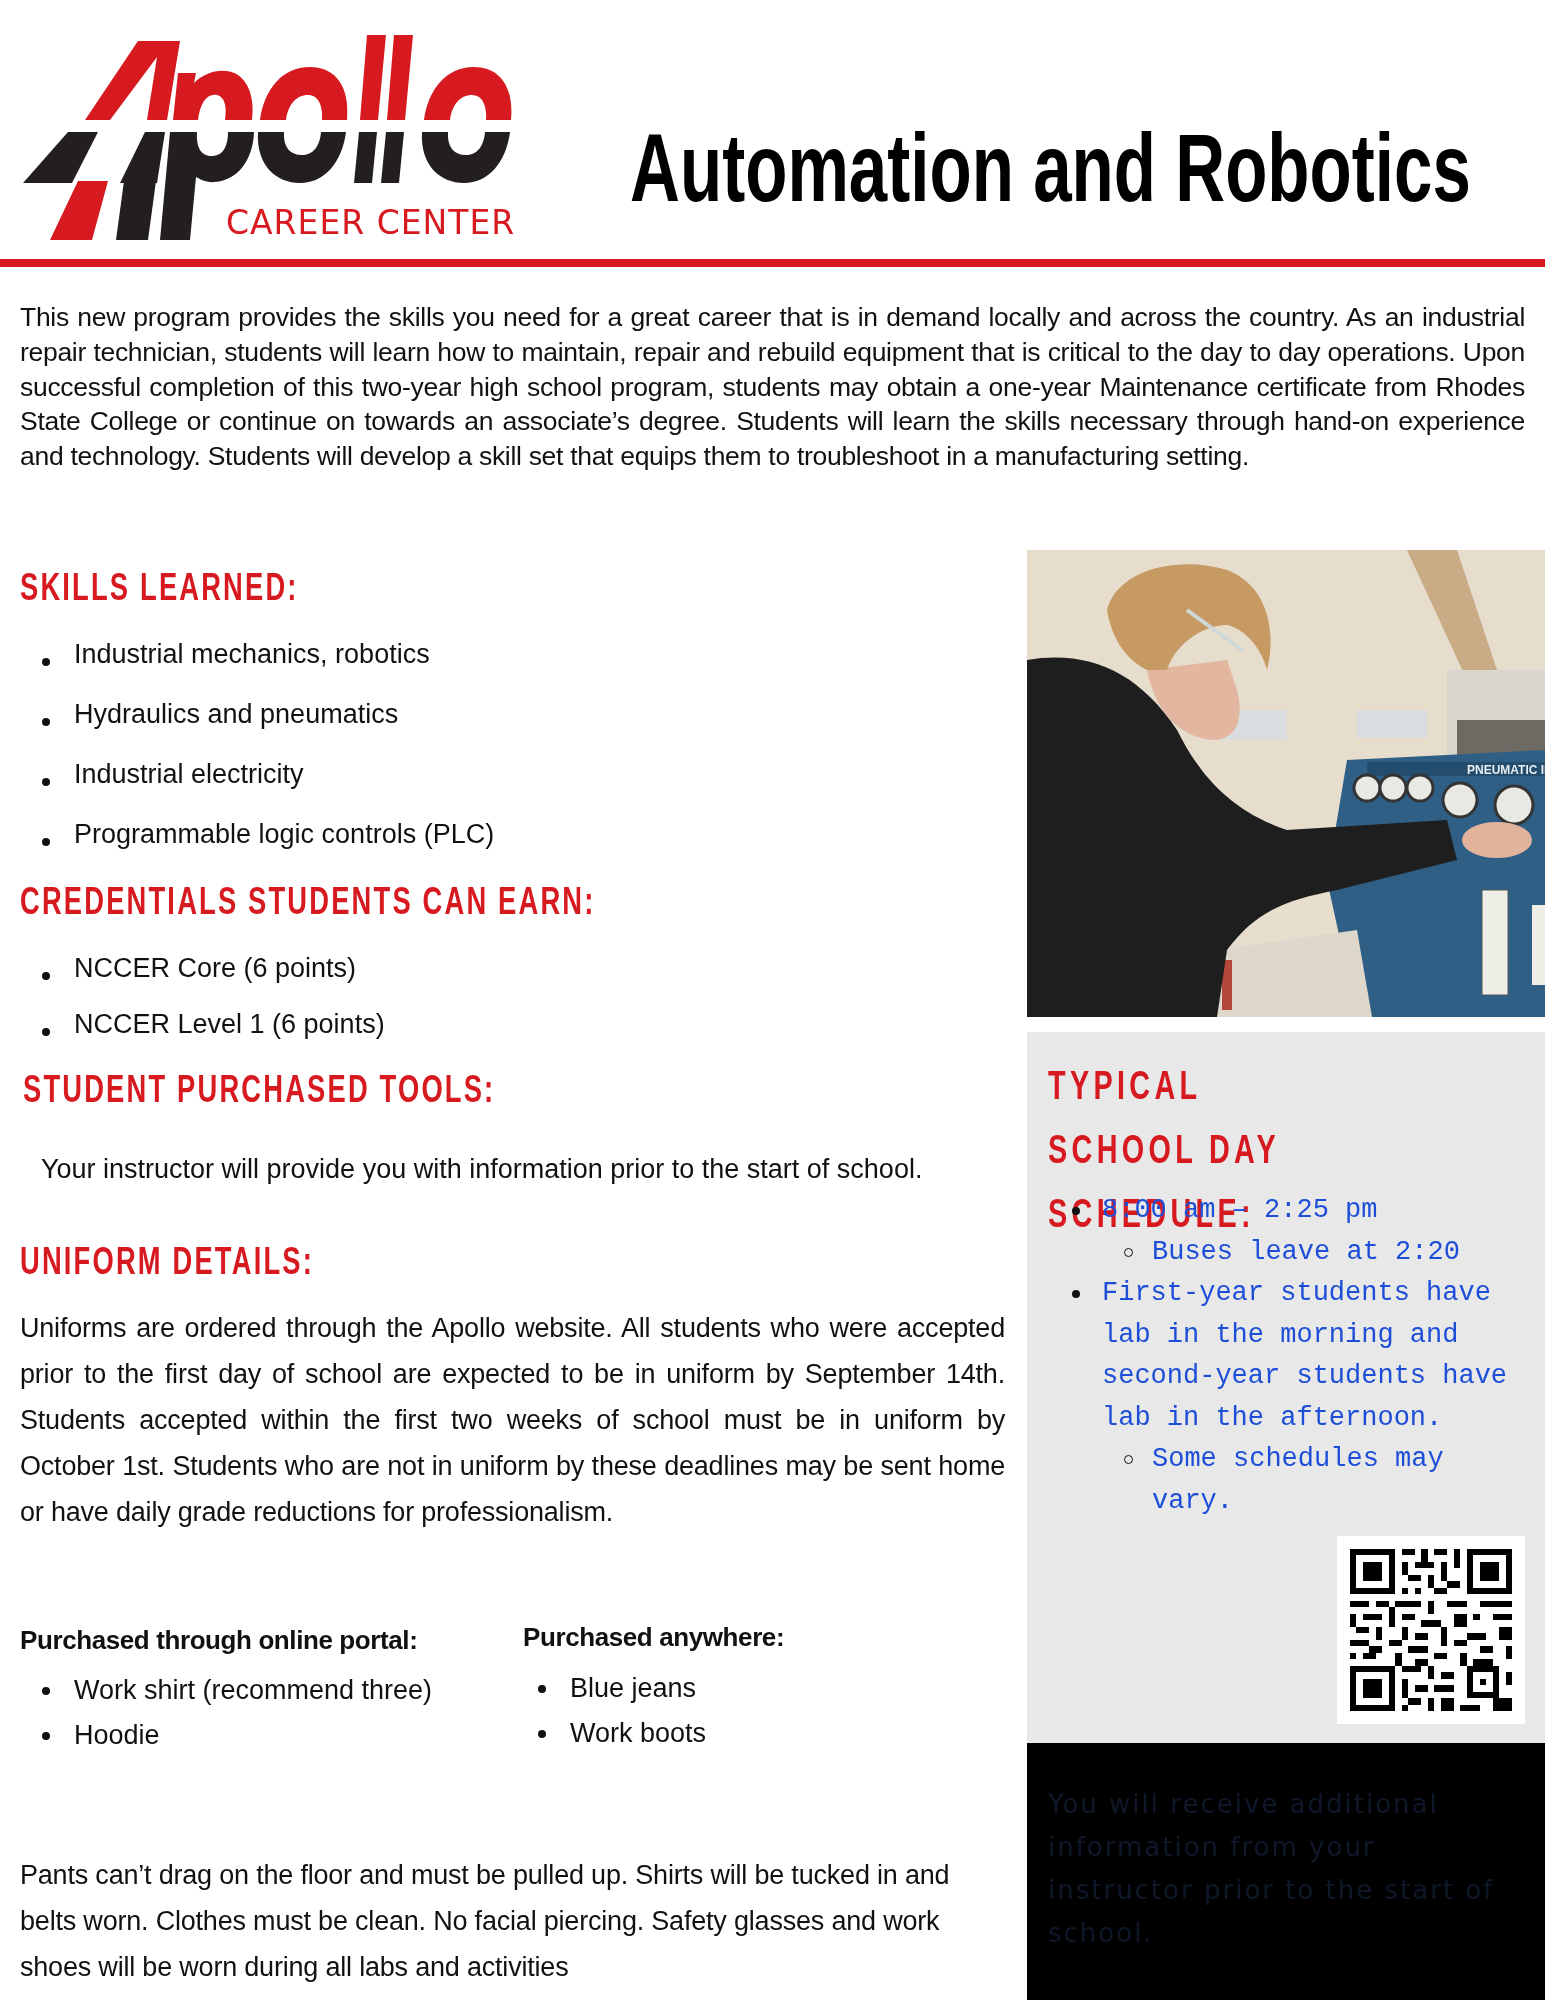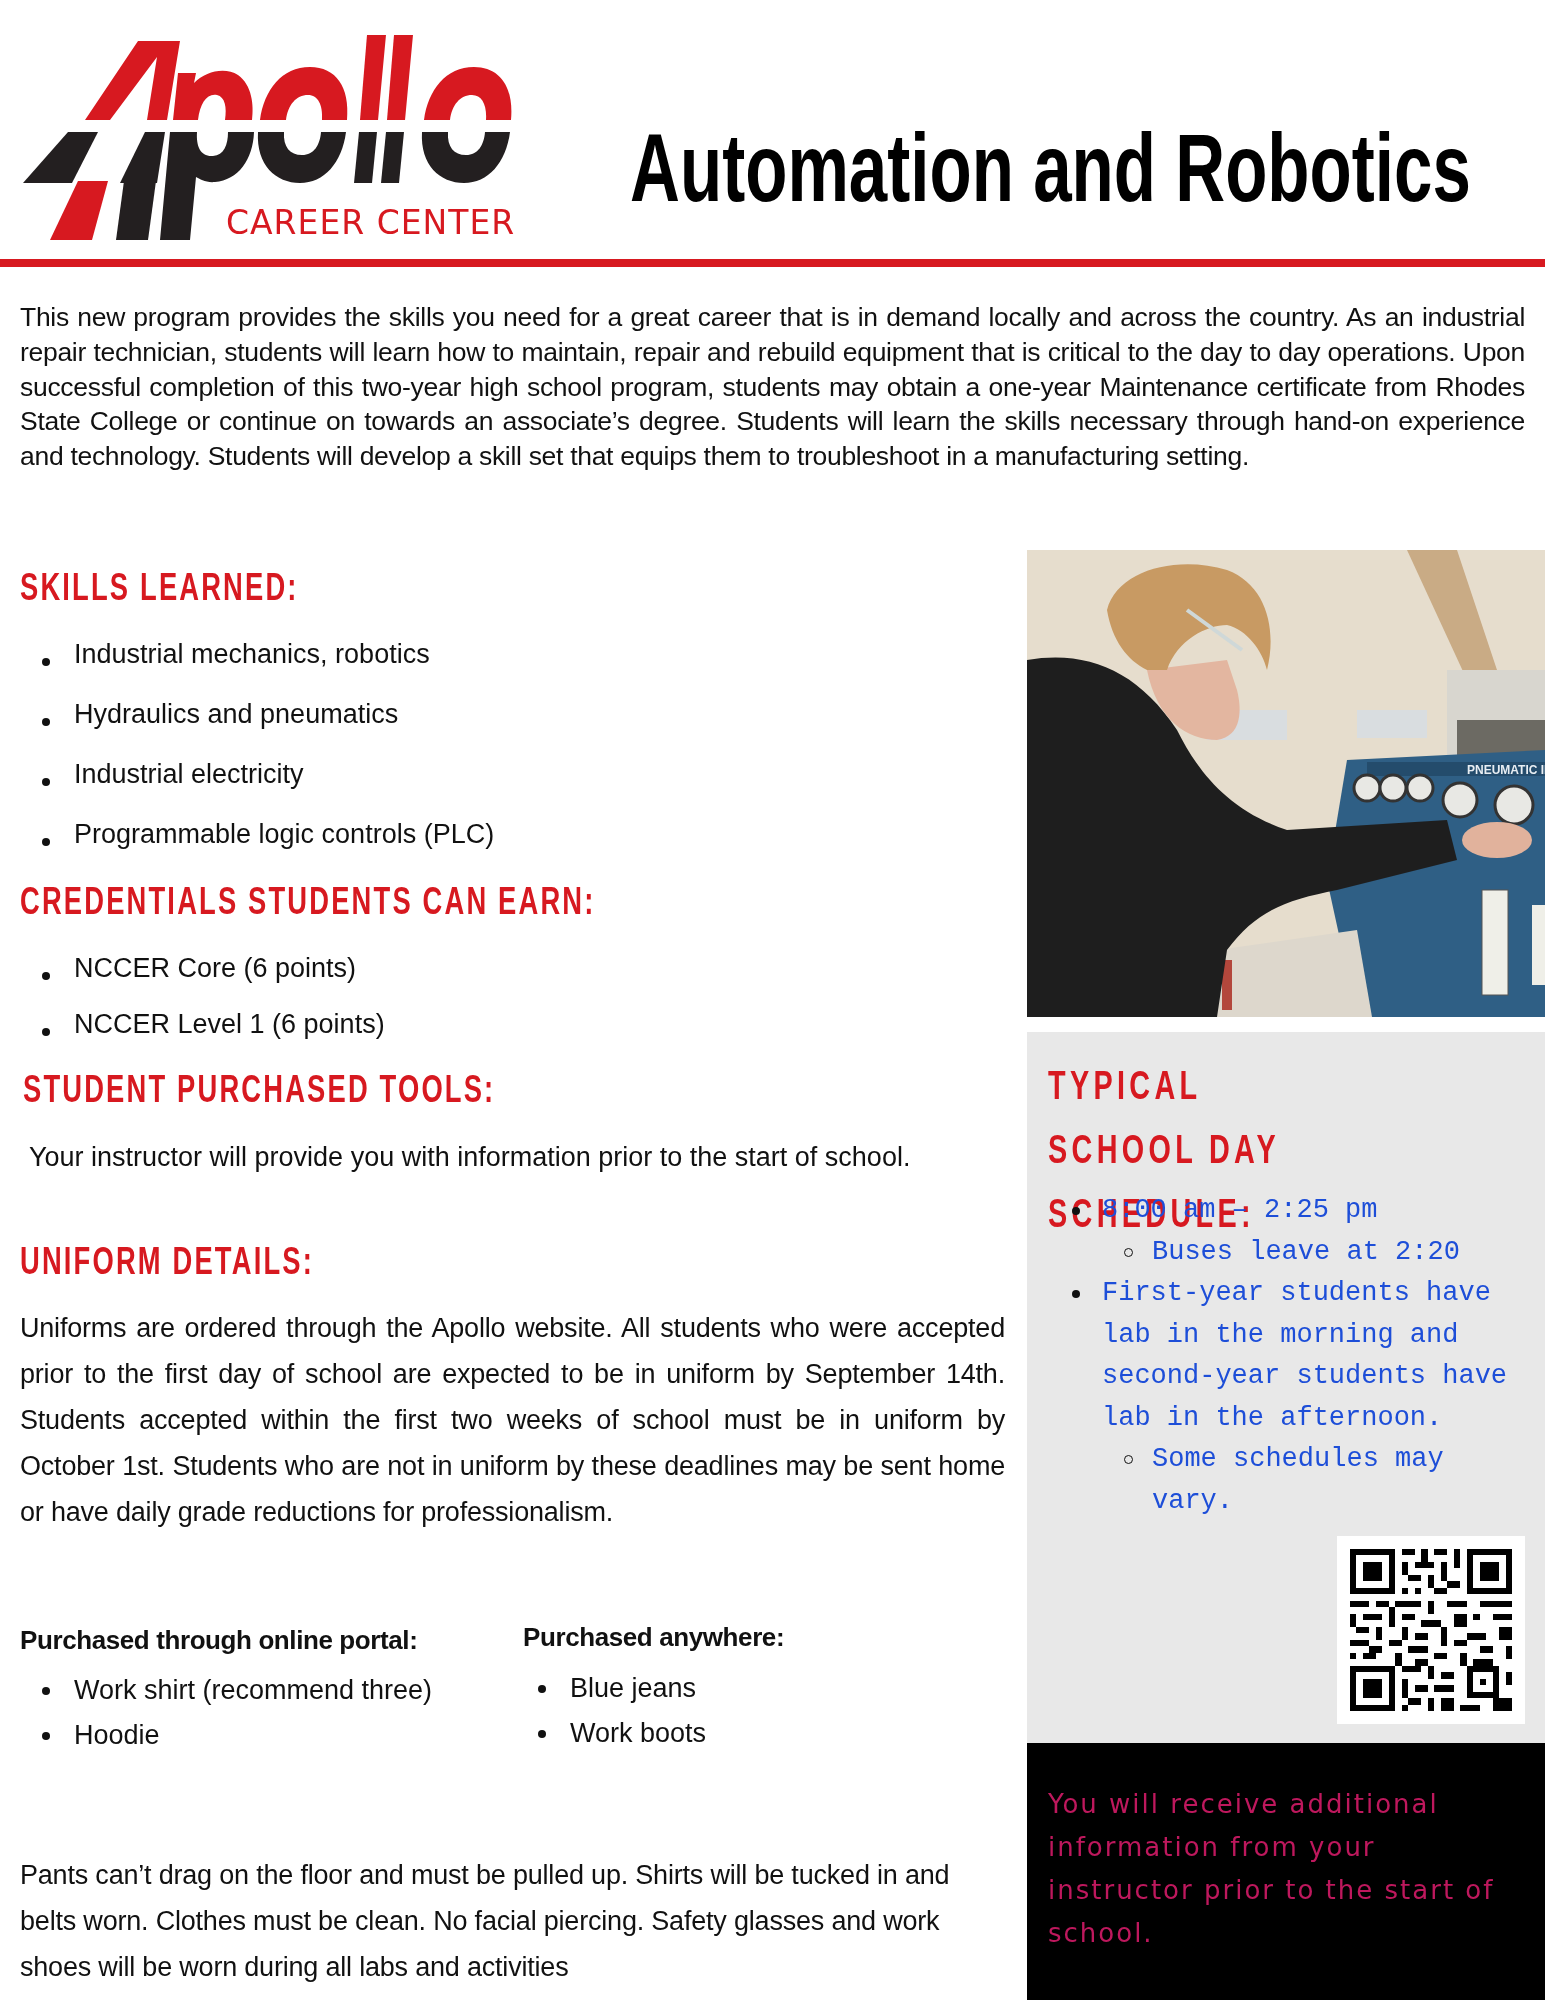--- a/index.html
+++ b/index.html
@@ -64,21 +64,21 @@
     }
     .sched-list li.l2 { padding-left: 104px; }
     .sched-list li.l2::before {
       content: ""; position: absolute; left: 76px; top: 16px; width: 7px; height: 7px; border-radius: 50%;
       border: 1.5px solid #111; background: transparent;
     }
     .qr { position: absolute; left: 1337px; top: 1536px; width: 188px; height: 188px; background: #fff; }
     .footer-note {
       position: absolute; left: 1048px; top: 1783px; width: 470px;
       font-family: "DejaVu Sans", sans-serif; font-size: 26px; line-height: 43px;
-      letter-spacing: 2px; color: #be185d;
+      letter-spacing: 2px; color: #0f172a;
     }
   </style>
 </head>
 <body>
 
 <div class="logo">
   <svg width="570" height="210" viewBox="0 0 570 210">
 
     <g>
 
@@ -119,21 +119,21 @@
   <li style="height:60px; line-height:44px;">Programmable logic controls (PLC)</li>
 </ul>
 
 <div class="heading" style="left:20px; top:880px;">CREDENTIALS STUDENTS CAN EARN:</div>
 <ul class="bullets" style="left:20px; top:948px;">
   <li style="height:56px; line-height:40px;">NCCER Core (6 points)</li>
   <li style="height:56px; line-height:40px;">NCCER Level 1 (6 points)</li>
 </ul>
 
 <div class="heading" style="left:23px; top:1068px;">STUDENT PURCHASED TOOLS:</div>
-<p class="para" style="left:25px; top:1132px; width:920px; line-height:42px; margin:4px;">Your instructor will provide you with information prior to the start of school.</p>
+<p class="para" style="left:25px; top:1132px; width:920px; line-height:42px; margin:16px;">Your instructor will provide you with information prior to the start of school.</p>
 
 <div class="heading" style="left:20px; top:1240px;">UNIFORM DETAILS:</div>
 <p class="para justify" style="left:20px; top:1305px; width:985px; line-height:46px; margin:0; letter-spacing:-0.2px;">Uniforms are ordered through the Apollo website. All students who were accepted prior to the first day of school are expected to be in uniform by September 14th. Students accepted within the first two weeks of school must be in uniform by October 1st. Students who are not in uniform by these deadlines may be sent home or have daily grade reductions for professionalism.</p>
 
 <div class="subhead" style="left:20px; top:1625px;">Purchased through online portal:</div>
 <ul class="bullets" style="left:20px; top:1668px;">
   <li style="height:45px; line-height:45px;">Work shirt (recommend three)</li>
   <li style="height:45px; line-height:45px;">Hoodie</li>
 </ul>
 

